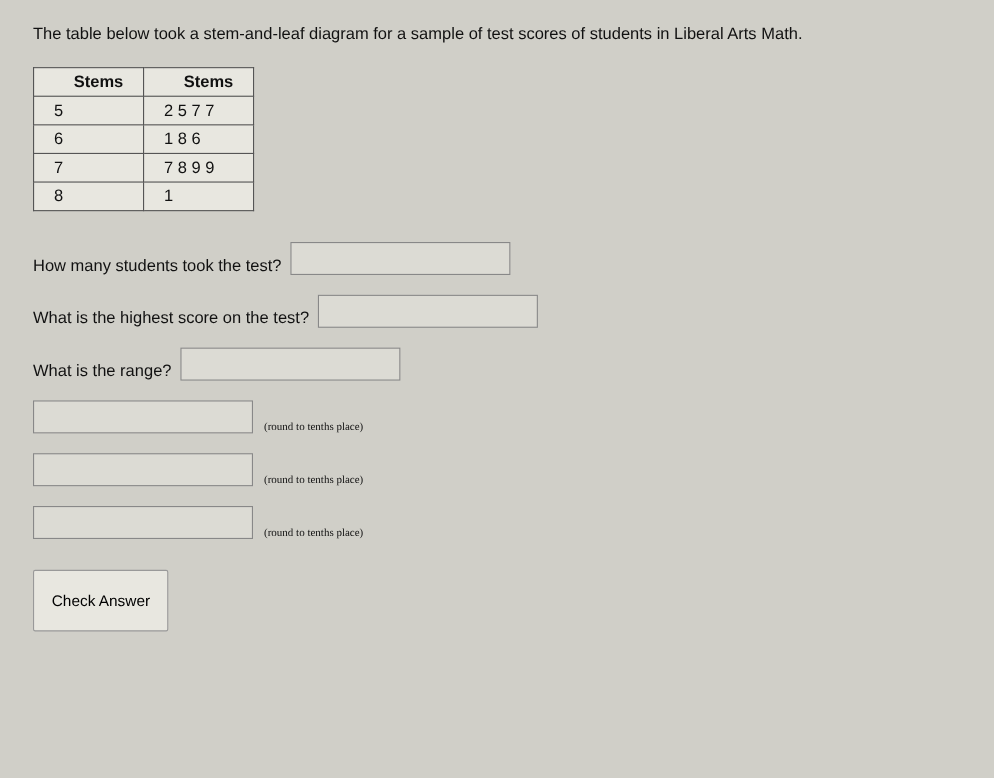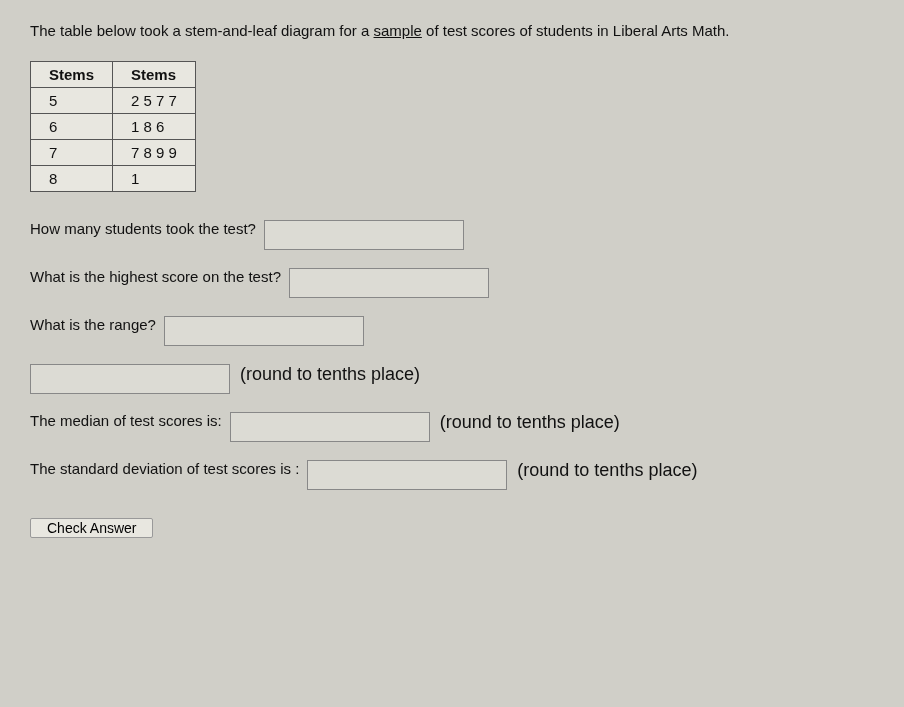--- a/index.html
+++ b/index.html
@@ -18,45 +18,45 @@
       padding: 20px 30px;
     }
 
     .intro-text {
       font-size: 15px;
       margin-bottom: 18px;
       line-height: 1.5;
     }
 
     .underline {
-      text-decoration: underline;
     }
 
     .stem-leaf-table {
       border-collapse: collapse;
       margin-bottom: 28px;
     }
 
     .stem-leaf-table th,
     .stem-leaf-table td {
       border: 1px solid #555;
       padding: 4px 18px;
       text-align: left;
       background: #e8e7e0;
       font-size: 15px;
     }
 
     .stem-leaf-table th {
       font-weight: bold;
       background: #e8e7e0;
+      padding-left: 36px;
     }
 
     .question-row {
       display: flex;
-      align-items: flex-start;
+      align-items: flex-end;
       margin-bottom: 18px;
       flex-wrap: wrap;
     }
 
     .question-label {
       font-size: 15px;
       margin-right: 8px;
       white-space: nowrap;
     }
 
@@ -65,27 +65,28 @@
       background: #dcdbd4;
       height: 30px;
       width: 200px;
       padding: 2px 6px;
       font-size: 14px;
       outline: none;
     }
 
     .round-note {
       margin-left: 10px;
-      font-size: 18px;
+      font-size: 10px;
+      font-family: Liberation Serif, serif;
     }
 
     .check-btn {
       background: #e8e7e0;
       border: 1px solid #999;
-      padding: 1px 16px;
+      padding: 19px 16px;
       font-size: 14px;
       cursor: pointer;
       margin-top: 10px;
       border-radius: 2px;
     }
   </style>
 </head>
 <body>
 
 
@@ -132,26 +133,24 @@
     </div>
     <div class="question-row">
       <span class="question-label">What is the range?</span>
       <input type="text" class="answer-input" style="">
     </div>
     <div class="question-row">
       <input type="text" class="answer-input" style="">
       <span class="round-note">(round to tenths place)</span>
     </div>
     <div class="question-row">
-      <span class="question-label">The median of test scores is:</span>
       <input type="text" class="answer-input" style="">
       <span class="round-note">(round to tenths place)</span>
     </div>
     <div class="question-row">
-      <span class="question-label">The standard deviation of test scores is :</span>
       <input type="text" class="answer-input" style="">
       <span class="round-note">(round to tenths place)</span>
     </div>
   </div>
 
 <button class="check-btn">Check Answer</button>
 
 
 
 

